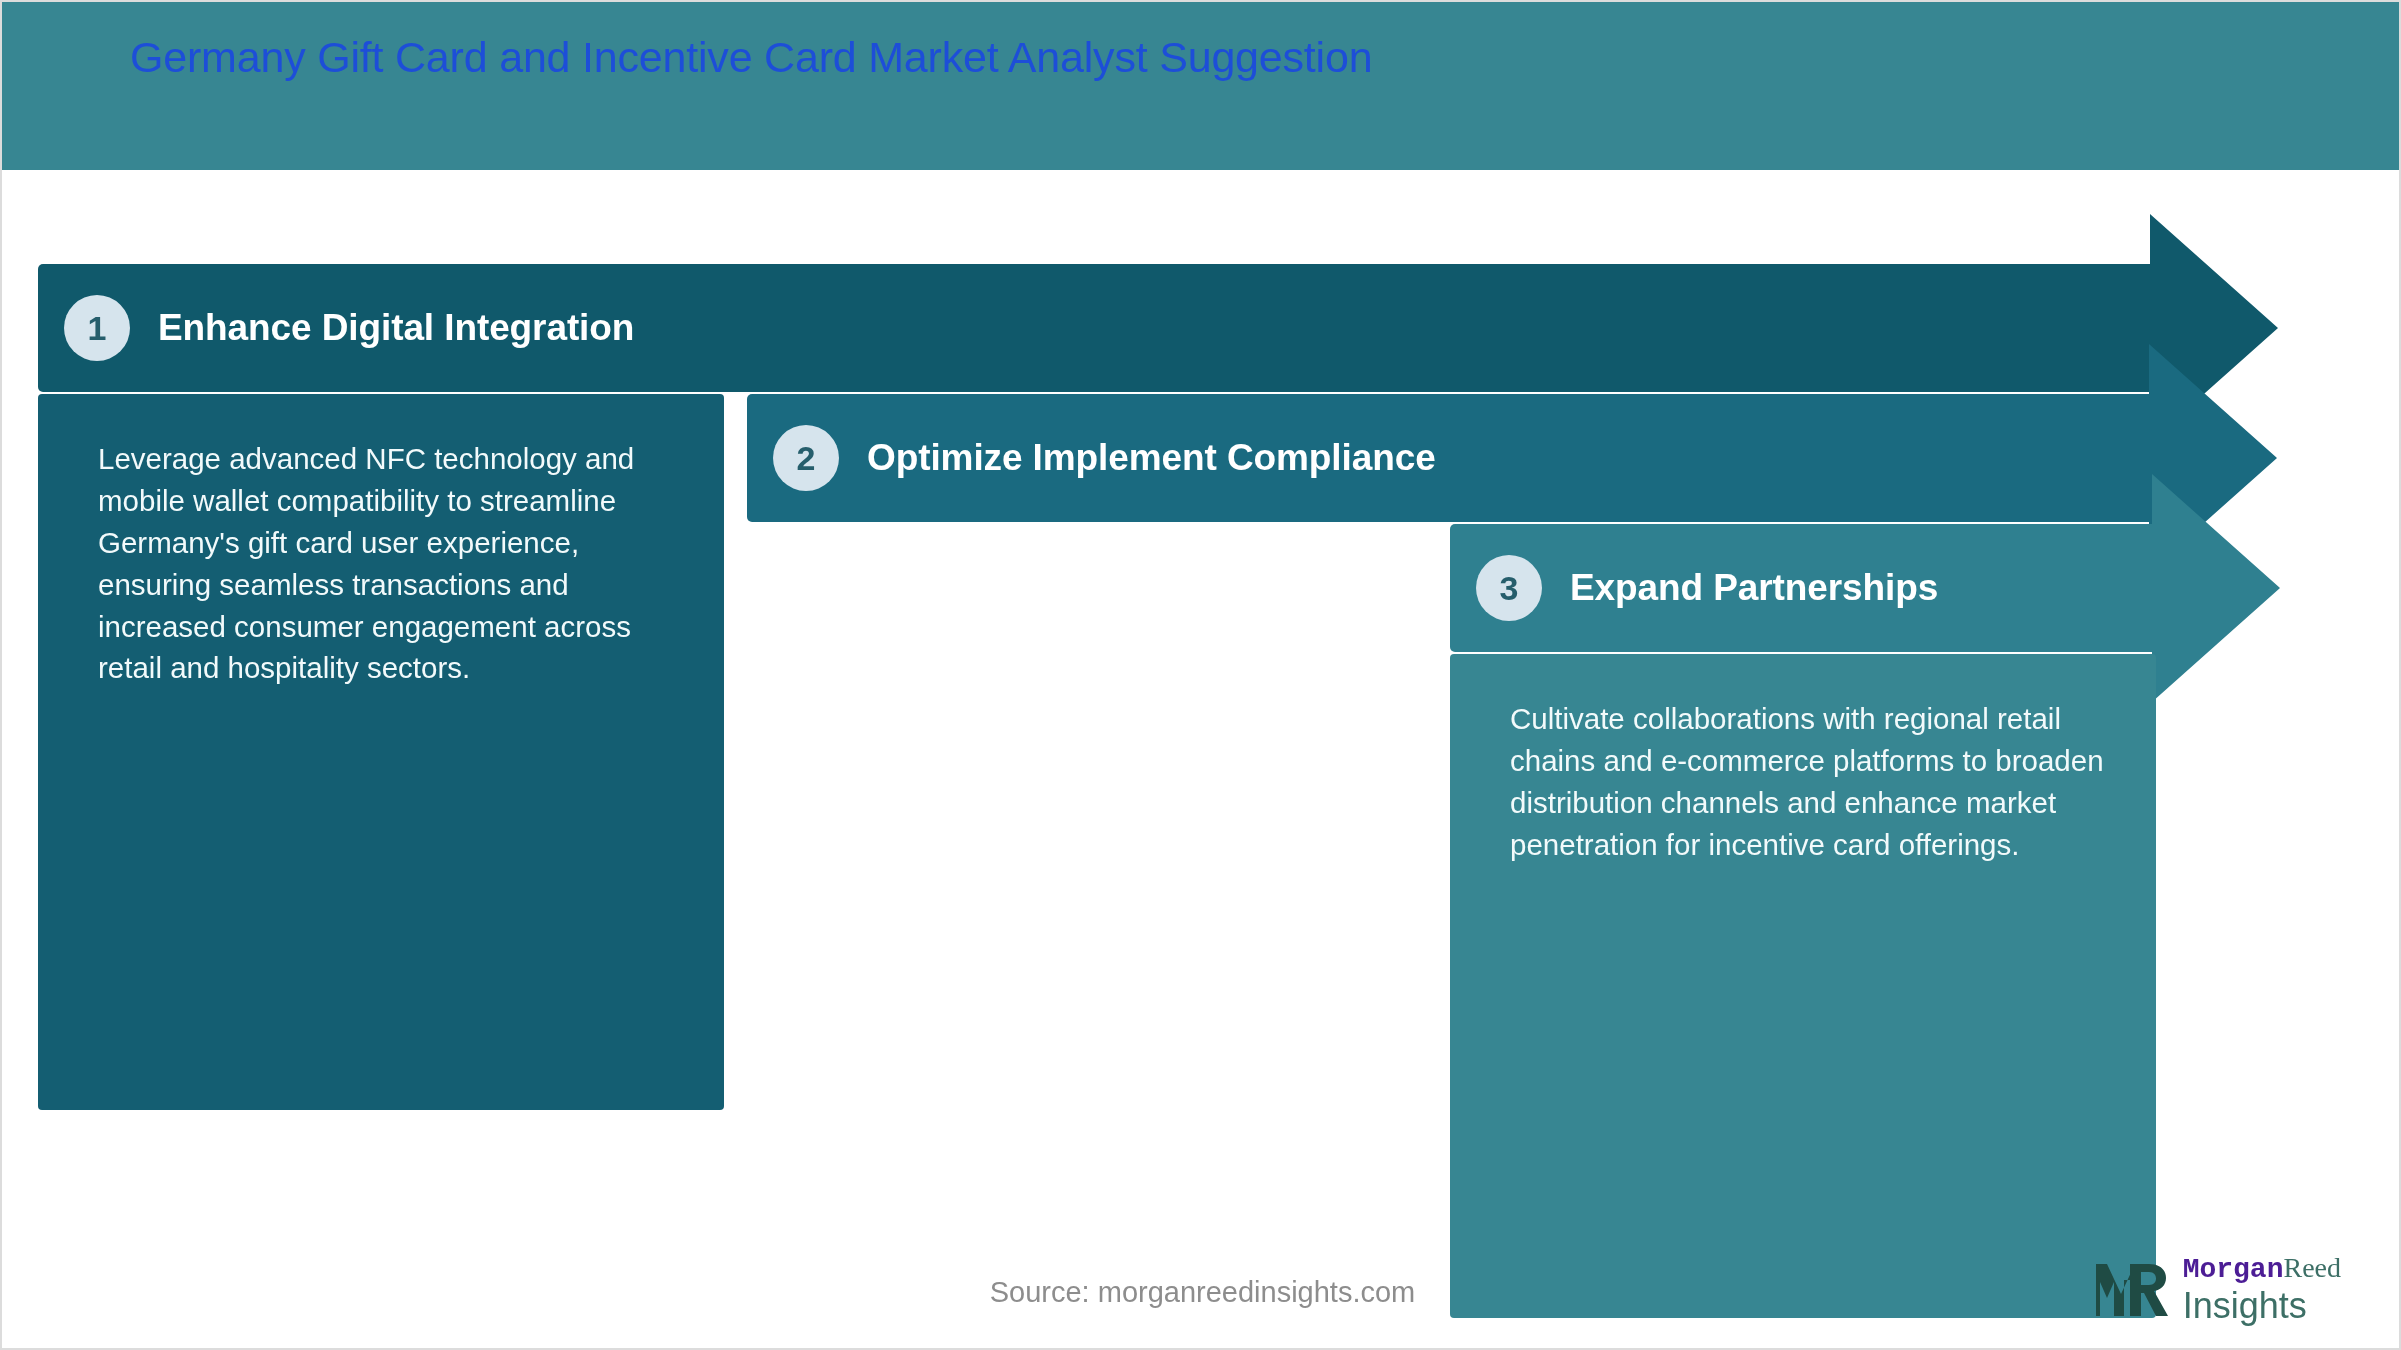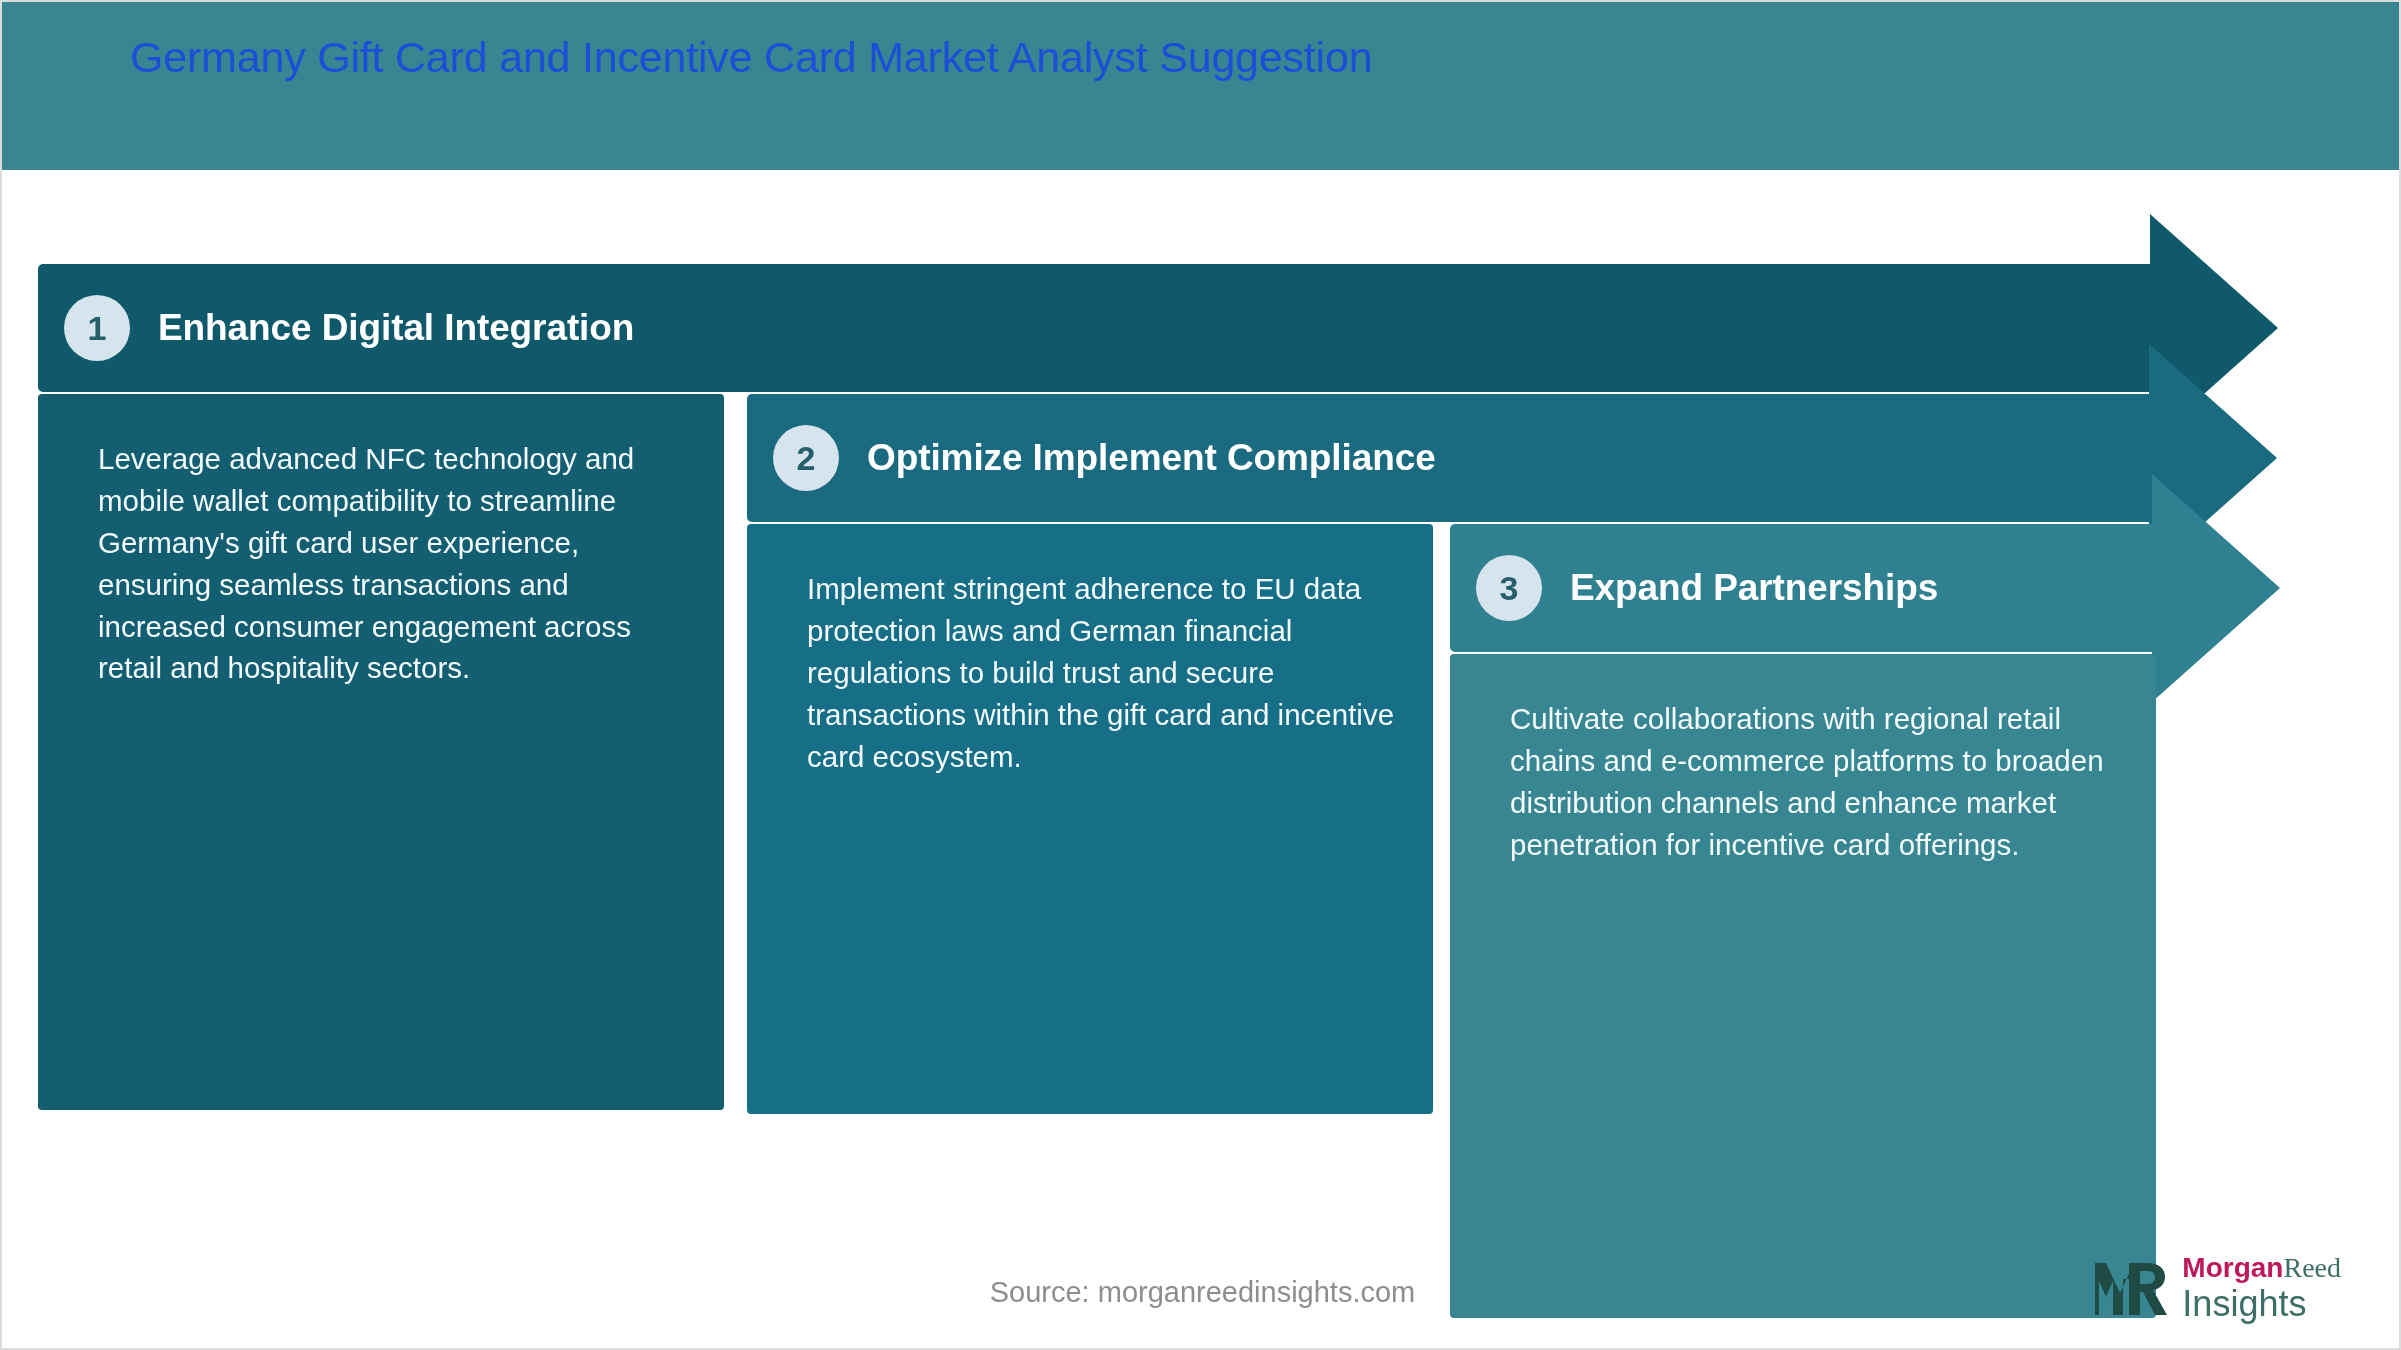--- a/index.html
+++ b/index.html
@@ -152,21 +152,21 @@
     position: absolute;
     right: 58px;
     top: 1252px;
     display: flex;
     align-items: center;
     gap: 13px;
   }
   #logo-mark { width: 76px; height: 58px; display: block; }
   #logo-words { display: flex; flex-direction: column; line-height: 1.0; }
   .logo-line-1 { font-size: 28px; white-space: nowrap; }
-  .logo-morgan { font-weight: bold; color: #be185d; font-family: Liberation Sans, sans-serif; }
+  .logo-morgan { font-weight: bold; color: #4c1d95; font-family: Liberation Mono, monospace; }
   .logo-reed   { font-weight: normal; color: #3d6f66; font-family: "Liberation Serif", serif; }
   .logo-line-2 {
     font-size: 36px;
     color: #3d6f66;
     font-family: Liberation Sans, sans-serif;
     margin-top: 4px;
   }
 </style>
 </head>
 <body>
@@ -197,23 +197,20 @@
     <div class="arrow-head">
       <svg viewBox="0 0 228 228" xmlns="http://www.w3.org/2000/svg">
         <polygon points="0,50 100,50 100,0 228,114 100,228 100,178 0,178" fill="#1a6a80"></polygon>
       </svg>
     </div>
     <div class="row-label">
       <div class="badge">2</div>
       <div class="row-title">Optimize Implement Compliance</div>
     </div>
   </div>
-  <div class="content-box" id="box-2">
-    <div class="content-text">Implement stringent adherence to EU data protection laws and German financial regulations to build trust and secure transactions within the gift card and incentive card ecosystem.</div>
-  </div>
 
   <div class="arrow-row" id="row-3">
     <div class="arrow-body"></div>
     <div class="arrow-head">
       <svg viewBox="0 0 228 228" xmlns="http://www.w3.org/2000/svg">
         <polygon points="0,50 100,50 100,0 228,114 100,228 100,178 0,178" fill="#2f8090"></polygon>
       </svg>
     </div>
     <div class="row-label">
       <div class="badge">3</div>

